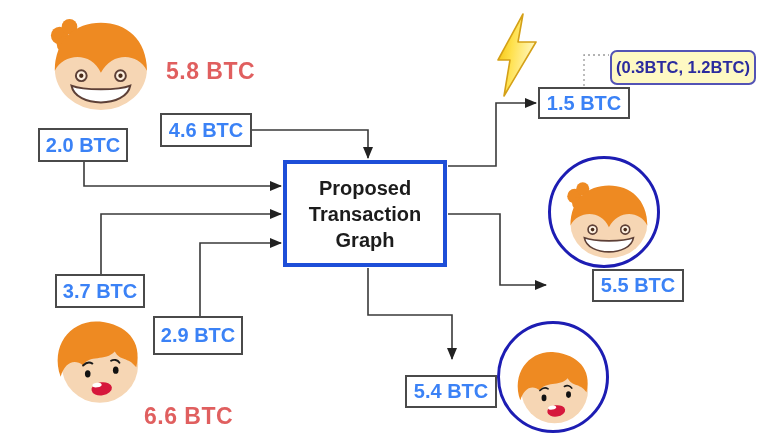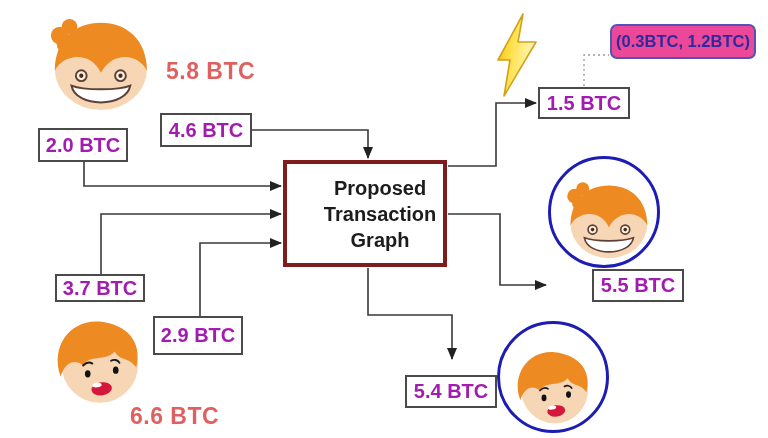--- a/index.html
+++ b/index.html
@@ -8,38 +8,38 @@
     font-family:"Liberation Sans", sans-serif;
   }
   .wires{position:absolute;left:0;top:0;width:768px;height:438px;}
   .wire{fill:none;stroke:var(--line,#3a3a3a);stroke-width:1.6;}
   .wire-dotted{fill:none;stroke:#9a9a9a;stroke-width:1.3;stroke-dasharray:2 3;}
   .arrowhead{fill:#222;}
 
   .amount-box{
     position:absolute;display:flex;align-items:center;justify-content:center;
     background:#fff;border:2px solid var(--box-border,#4a4a4a);
-    font-weight:700;font-size:20px;color:#a21caf;white-space:nowrap;
+    font-weight:700;font-size:20px;color:#3b82f6;white-space:nowrap;
     box-sizing:border-box;
   }
   .center-box{
     position:absolute;left:283px;top:160px;width:164px;height:107px;
-    display:flex;align-items:center;justify-content:flex-end;text-align:center;
-    background:#fff;border:4px solid #7f1d1d;box-sizing:border-box;
+    display:flex;align-items:center;justify-content:center;text-align:center;
+    background:#fff;border:4px solid #1d4ed8;box-sizing:border-box;
     font-weight:700;font-size:20px;line-height:1.3;color:#1c1c1c;
   }
   .center-box .ttl{width:126px;}
   .balance{
     position:absolute;font-weight:700;font-size:23px;color:var(--balance-text,#e05f5f);
     white-space:nowrap;letter-spacing:.5px;margin-top:16px;
   }
   .note-box{
-    position:absolute;left:610px;top:24px;width:146px;height:35px;
+    position:absolute;left:610px;top:50px;width:146px;height:35px;
     display:flex;align-items:center;justify-content:center;
-    background:#ec4899;border:2px solid var(--note-border,#5353b5);border-radius:7px;
+    background:#fef9c3;border:2px solid var(--note-border,#5353b5);border-radius:7px;
     font-weight:700;font-size:16.5px;color:var(--note-text,#2b2b9e);
     white-space:nowrap;box-sizing:border-box;
   }
   .avatar{position:absolute;}
   .avatar svg{display:block;width:100%;height:100%;}
   .circle-avatar{
     position:absolute;width:112px;height:112px;border-radius:50%;
     border:3px solid var(--circle-border,#1d1db3);box-sizing:border-box;
     display:flex;align-items:flex-end;justify-content:center;overflow:hidden;background:#fff;
   }
@@ -105,25 +105,25 @@
         <use href="#girl-face"></use>
       </svg>
   </div>
   <div class="balance" style="left:166px;top:42px;">5.8 BTC</div>
 
   <div class="avatar" style="left:42px;top:308px;width:112px;height:100px;">
     <svg viewBox="0 0 120 100">
         <use href="#boy-face"></use>
       </svg>
   </div>
-  <div class="balance" style="left:130px;top:387px;">6.6 BTC</div>
+  <div class="balance" style="left:144px;top:387px;">6.6 BTC</div>
 
   <div class="amount-box" style="left:38px;top:128px;width:90px;height:34px;">2.0 BTC</div>
   <div class="amount-box" style="left:160px;top:113px;width:92px;height:34px;">4.6 BTC</div>
-  <div class="amount-box" style="left:55px;top:274px;width:90px;height:28px;">3.7 BTC</div>
+  <div class="amount-box" style="left:55px;top:274px;width:90px;height:34px;">3.7 BTC</div>
   <div class="amount-box" style="left:153px;top:316px;width:90px;height:39px;">2.9 BTC</div>
 
   <div class="center-box">
     <div class="ttl">Proposed Transaction Graph</div>
   </div>
 
   <div class="bolt">
     <svg viewBox="0 0 40 84">
       <defs>
         <linearGradient id="boltg" x1="0" y1="0" x2="1" y2="0.3">

